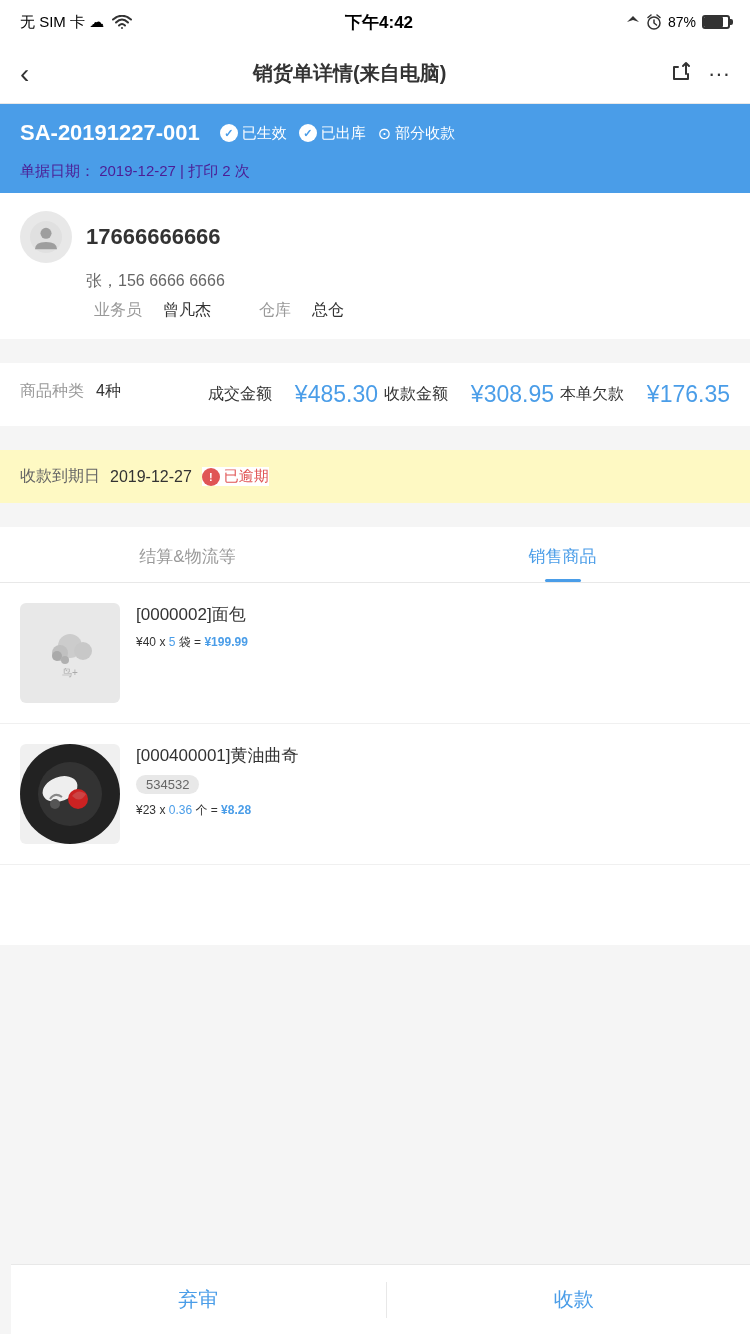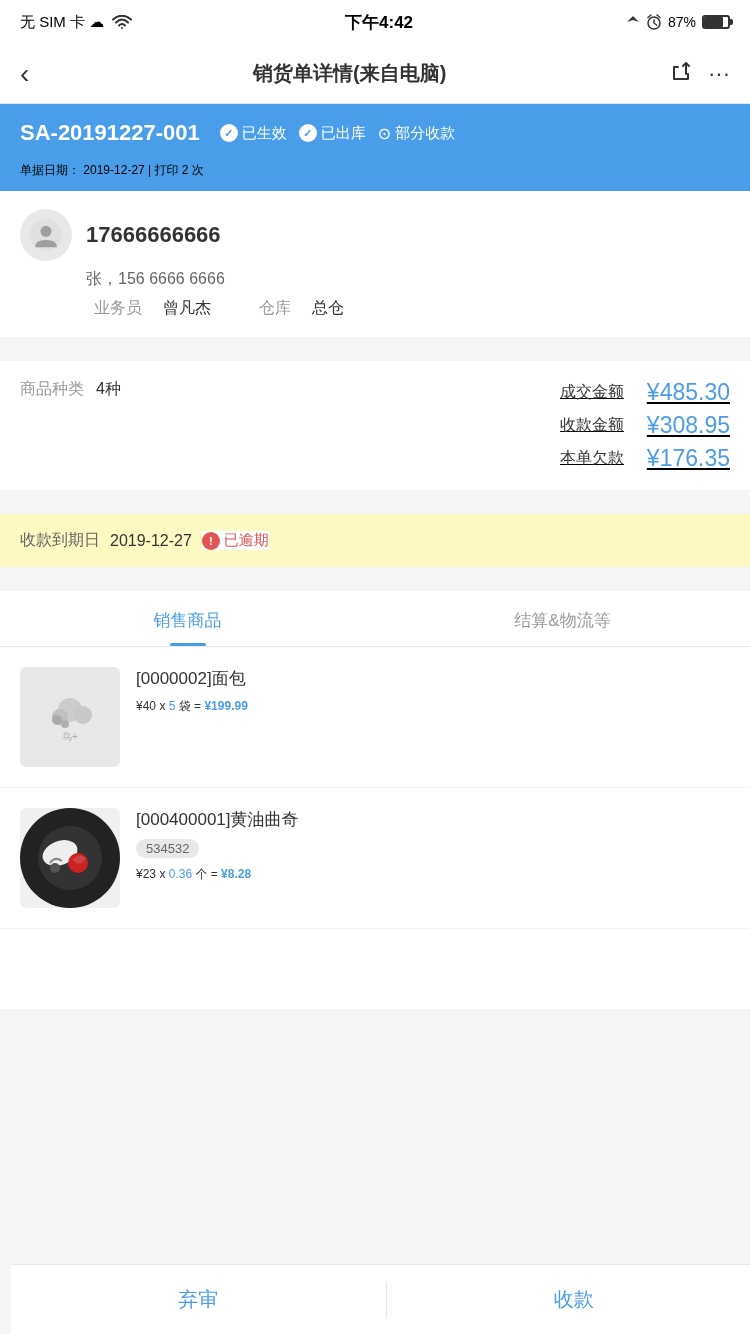--- a/index.html
+++ b/index.html
@@ -97,22 +97,22 @@
       align-items: center;
       justify-content: center;
       font-size: 11px;
       color: #4a9de8;
       font-weight: 700;
     }
     .status-tag .clock-icon {
       font-size: 16px;
     }
     .header-banner .date-info {
-      color: #000000;
-      font-size: 12px;
+      color: #4c1d95;
+      font-size: 15px;
     }
 
     
     .customer-section {
       background: #fff;
       padding: 18px 20px;
       display: flex;
       flex-direction: column;
       gap: 8px;
     }
@@ -156,21 +156,21 @@
       padding: 18px 20px;
     }
     .stats-row {
       display: flex;
       justify-content: space-between;
       align-items: flex-start;
     }
     .stats-left { font-size: 16px; color: #333; display: flex; gap: 12px; align-items: center; }
     .stats-label { color: #999; }
     .stats-count { color: #333; font-size: 16px; }
-    .stats-right { display: flex; flex-direction: column; gap: 6px; text-align: right; text-decoration: underline; }
+    .stats-right { display: flex; flex-direction: row; gap: 6px; text-align: right; }
     .stats-item { display: flex; justify-content: flex-end; gap: 16px; align-items: center; font-size: 16px; }
     .stats-item-label { color: #333; }
     .stats-item-value { color: #4a9de8; font-size: 23px; font-weight: 500; min-width: 90px; text-align: right; }
 
     
     .due-section {
       background: #fef9c3;
       margin-top: 12px;
       padding: 16px 20px;
       display: flex;
@@ -426,25 +426,25 @@
   <span>2019-12-27</span>
   <div class="overdue-badge">
     <span class="overdue-dot">!</span>
     <span>已逾期</span>
   </div>
 </div>
 
 <div style="height:12px; background:#f5f5f5;"></div>
 
 <div class="tabs-section">
+  <div class="tab-item">
+    <span>结算&amp;物流等</span>
+  </div>
   <div class="tab-item active">
     <span>销售商品</span>
-  </div>
-  <div class="tab-item">
-    <span>结算&amp;物流等</span>
   </div>
 </div>
 
 <div class="products-section">
 
   <div class="product-item">
     <div class="product-thumb">
       <div class="product-thumb-placeholder">
         <svg width="70" height="70" viewBox="0 0 70 70" fill="none">
           <circle cx="35" cy="28" r="12" fill="#ccc"></circle>

